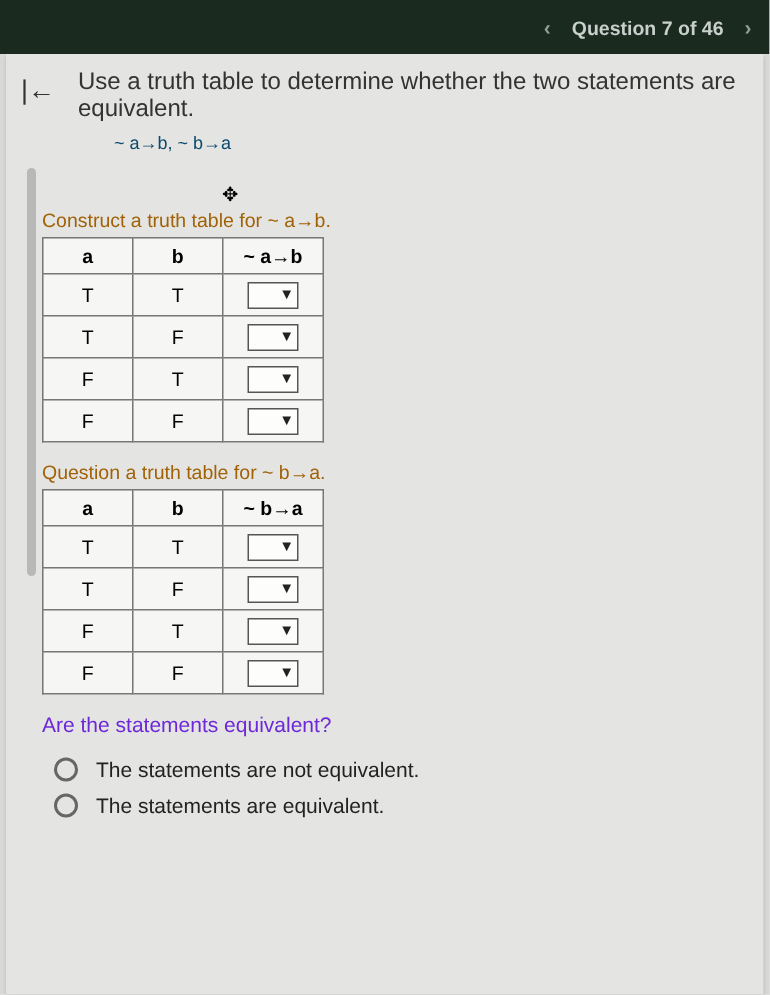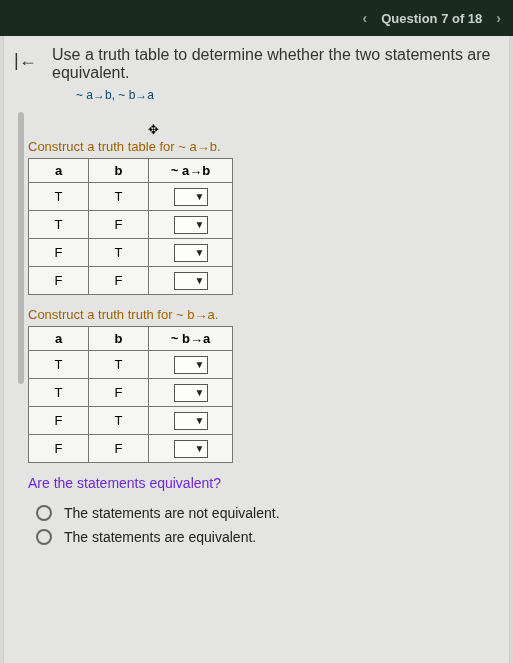--- a/index.html
+++ b/index.html
@@ -90,21 +90,21 @@
       font-size: 13px;
       font-weight: normal;
       padding: 0;
     }
     table.truth th {
       font-weight: bold;
       height: 24px;
       padding: 3px 0;
     }
     .col-ab { width: 60px; }
-    .col-res { width: 84px; }
+    .col-res { width: 67px; }
     table.truth td { height: 28px; }
     .t2 td { height: 34px; }
     .dd {
       display: inline-block;
       width: 34px;
       height: 18px;
       background: #fdfdfb;
       border: 1px solid #555;
       position: relative;
       vertical-align: middle;
@@ -138,21 +138,21 @@
     .choice-label {
       font-size: 14px;
       color: #222;
     }
   </style>
 </head>
 <body>
 
 <div class="topbar">
   <span class="nav-arrow">‹</span>
-  <span>Question 7 of 18</span>
+  <span>Question 7 of 46</span>
   <span class="nav-arrow">›</span>
 </div>
 
 <div class="page">
   <span class="back-icon">|←</span>
 
   <div class="problem-text">Use a truth table to determine whether the two statements are equivalent.</div>
   <div class="sub-expr">~ a→b,  ~ b→a</div>
 
   <div class="sidebarbar"></div>
@@ -183,21 +183,21 @@
         <td><span class="dd"></span></td>
       </tr>
       <tr>
         <td>F</td>
         <td>F</td>
         <td><span class="dd"></span></td>
       </tr>
     </tbody>
       </table>
 
-    <div class="table-title">Construct a truth truth for ~ b→a.</div>
+    <div class="table-title">Question a truth table for ~ b→a.</div>
     <table class="truth t2">
       <tbody>
           <tr>
         <th class="col-ab">a</th>
         <th class="col-ab">b</th>
         <th class="col-res">~ b→a</th>
       </tr>
       <tr>
         <td>T</td>
         <td>T</td>

